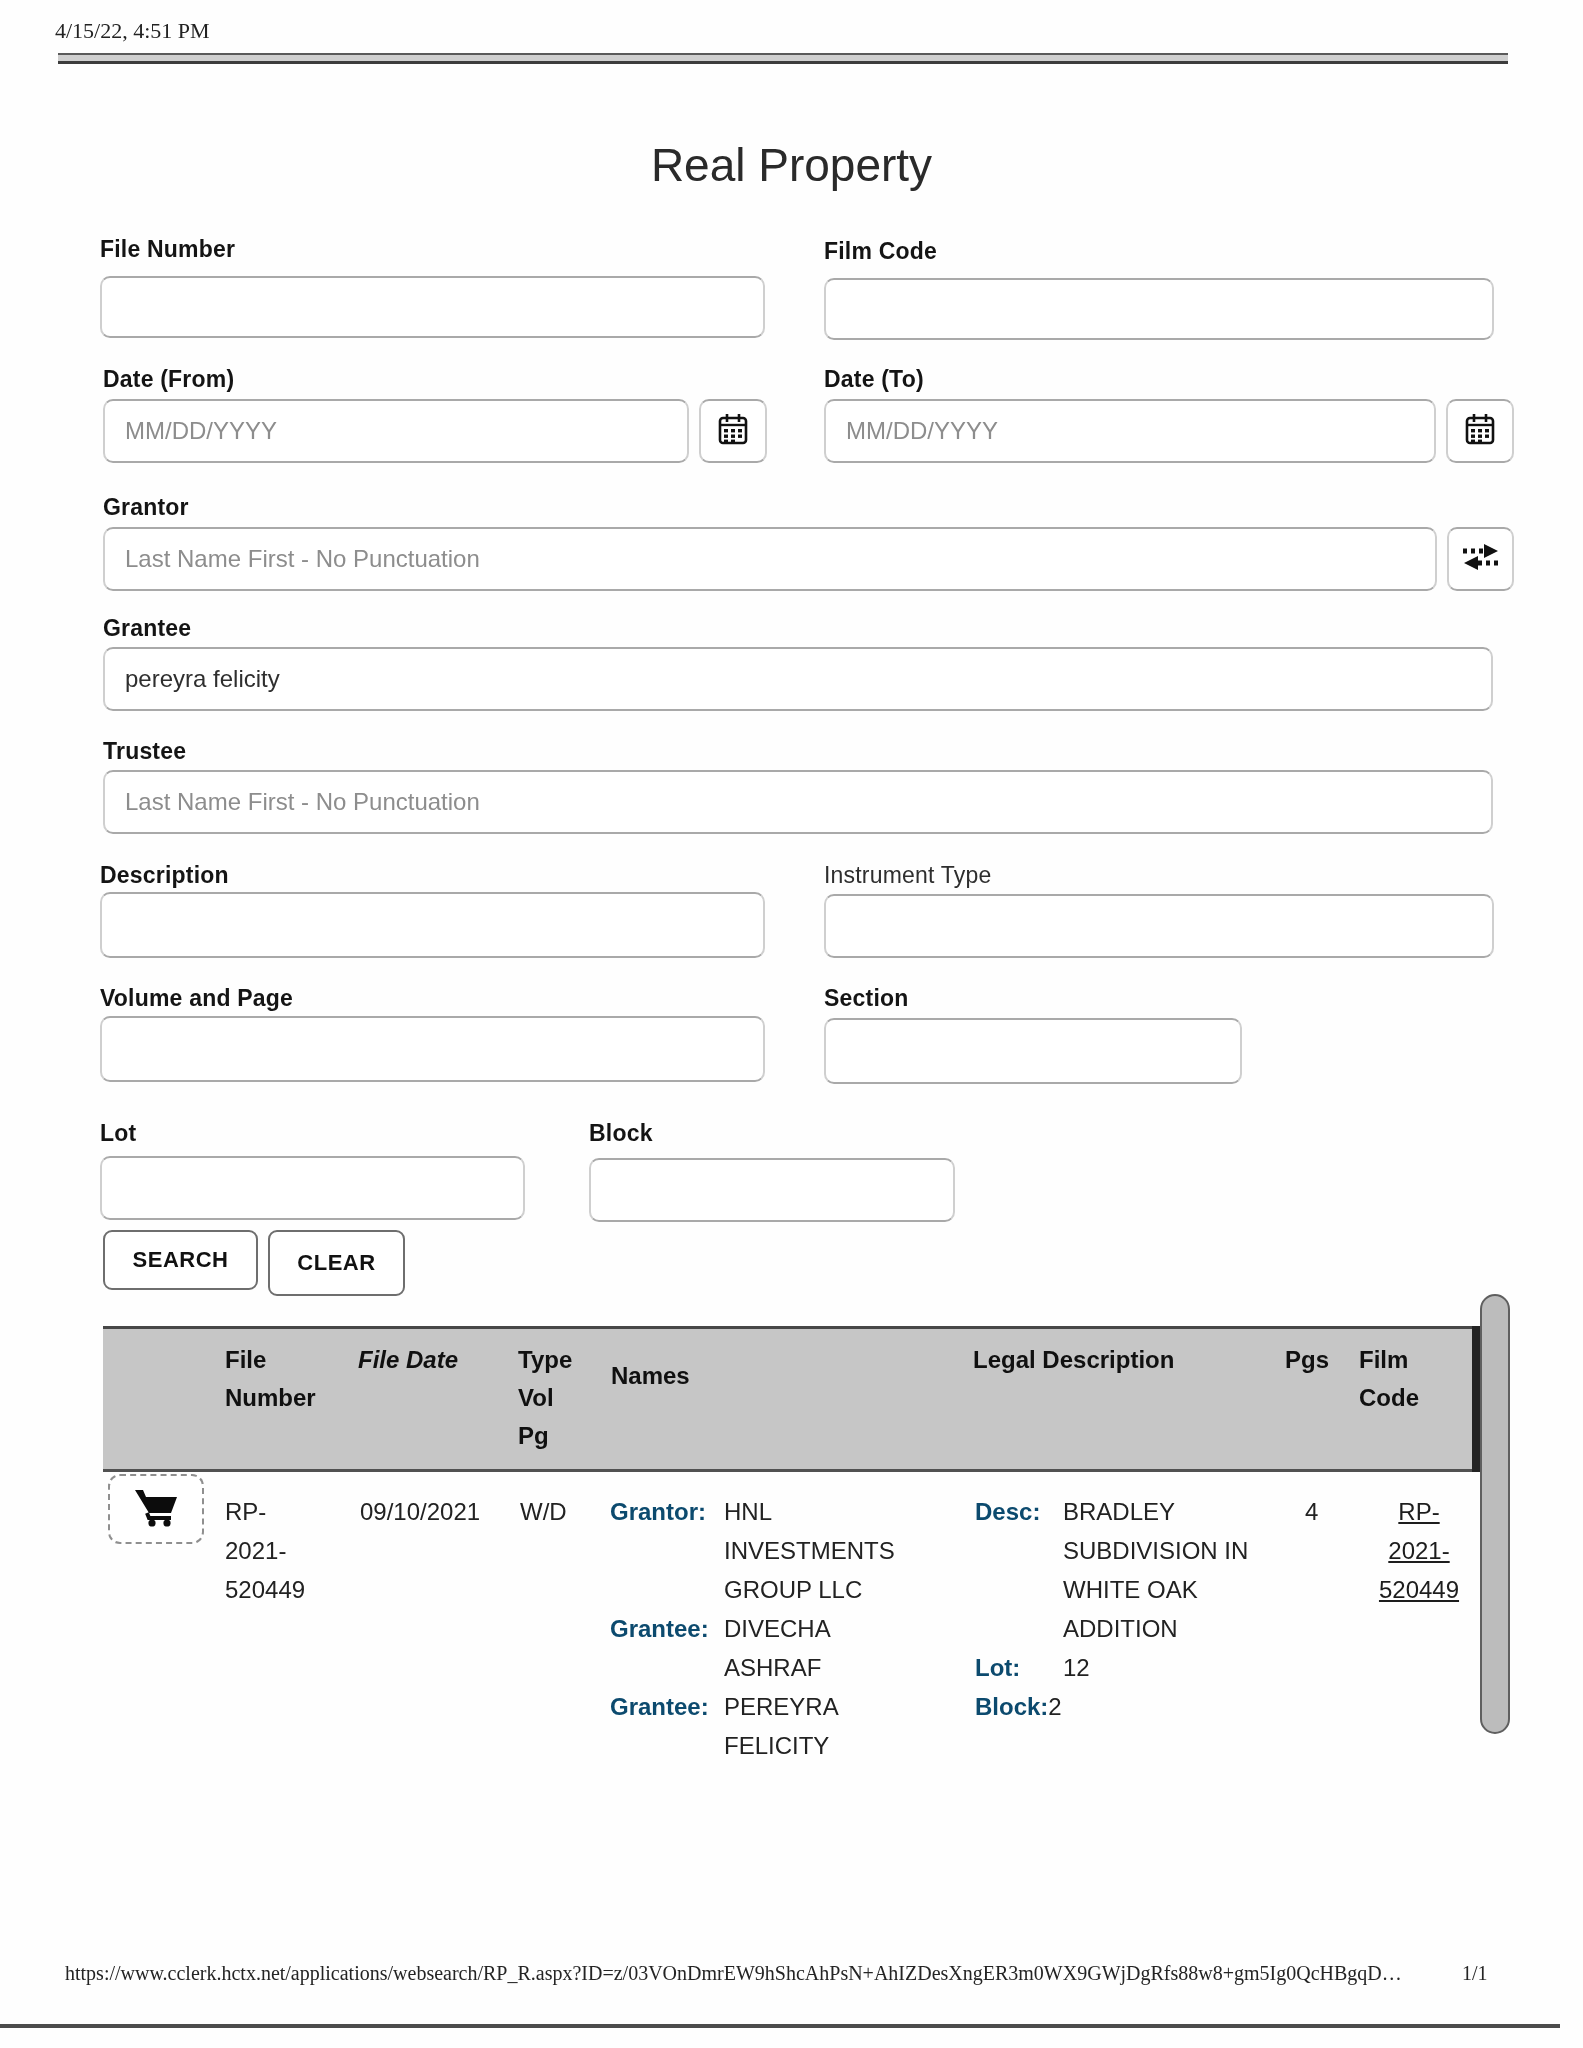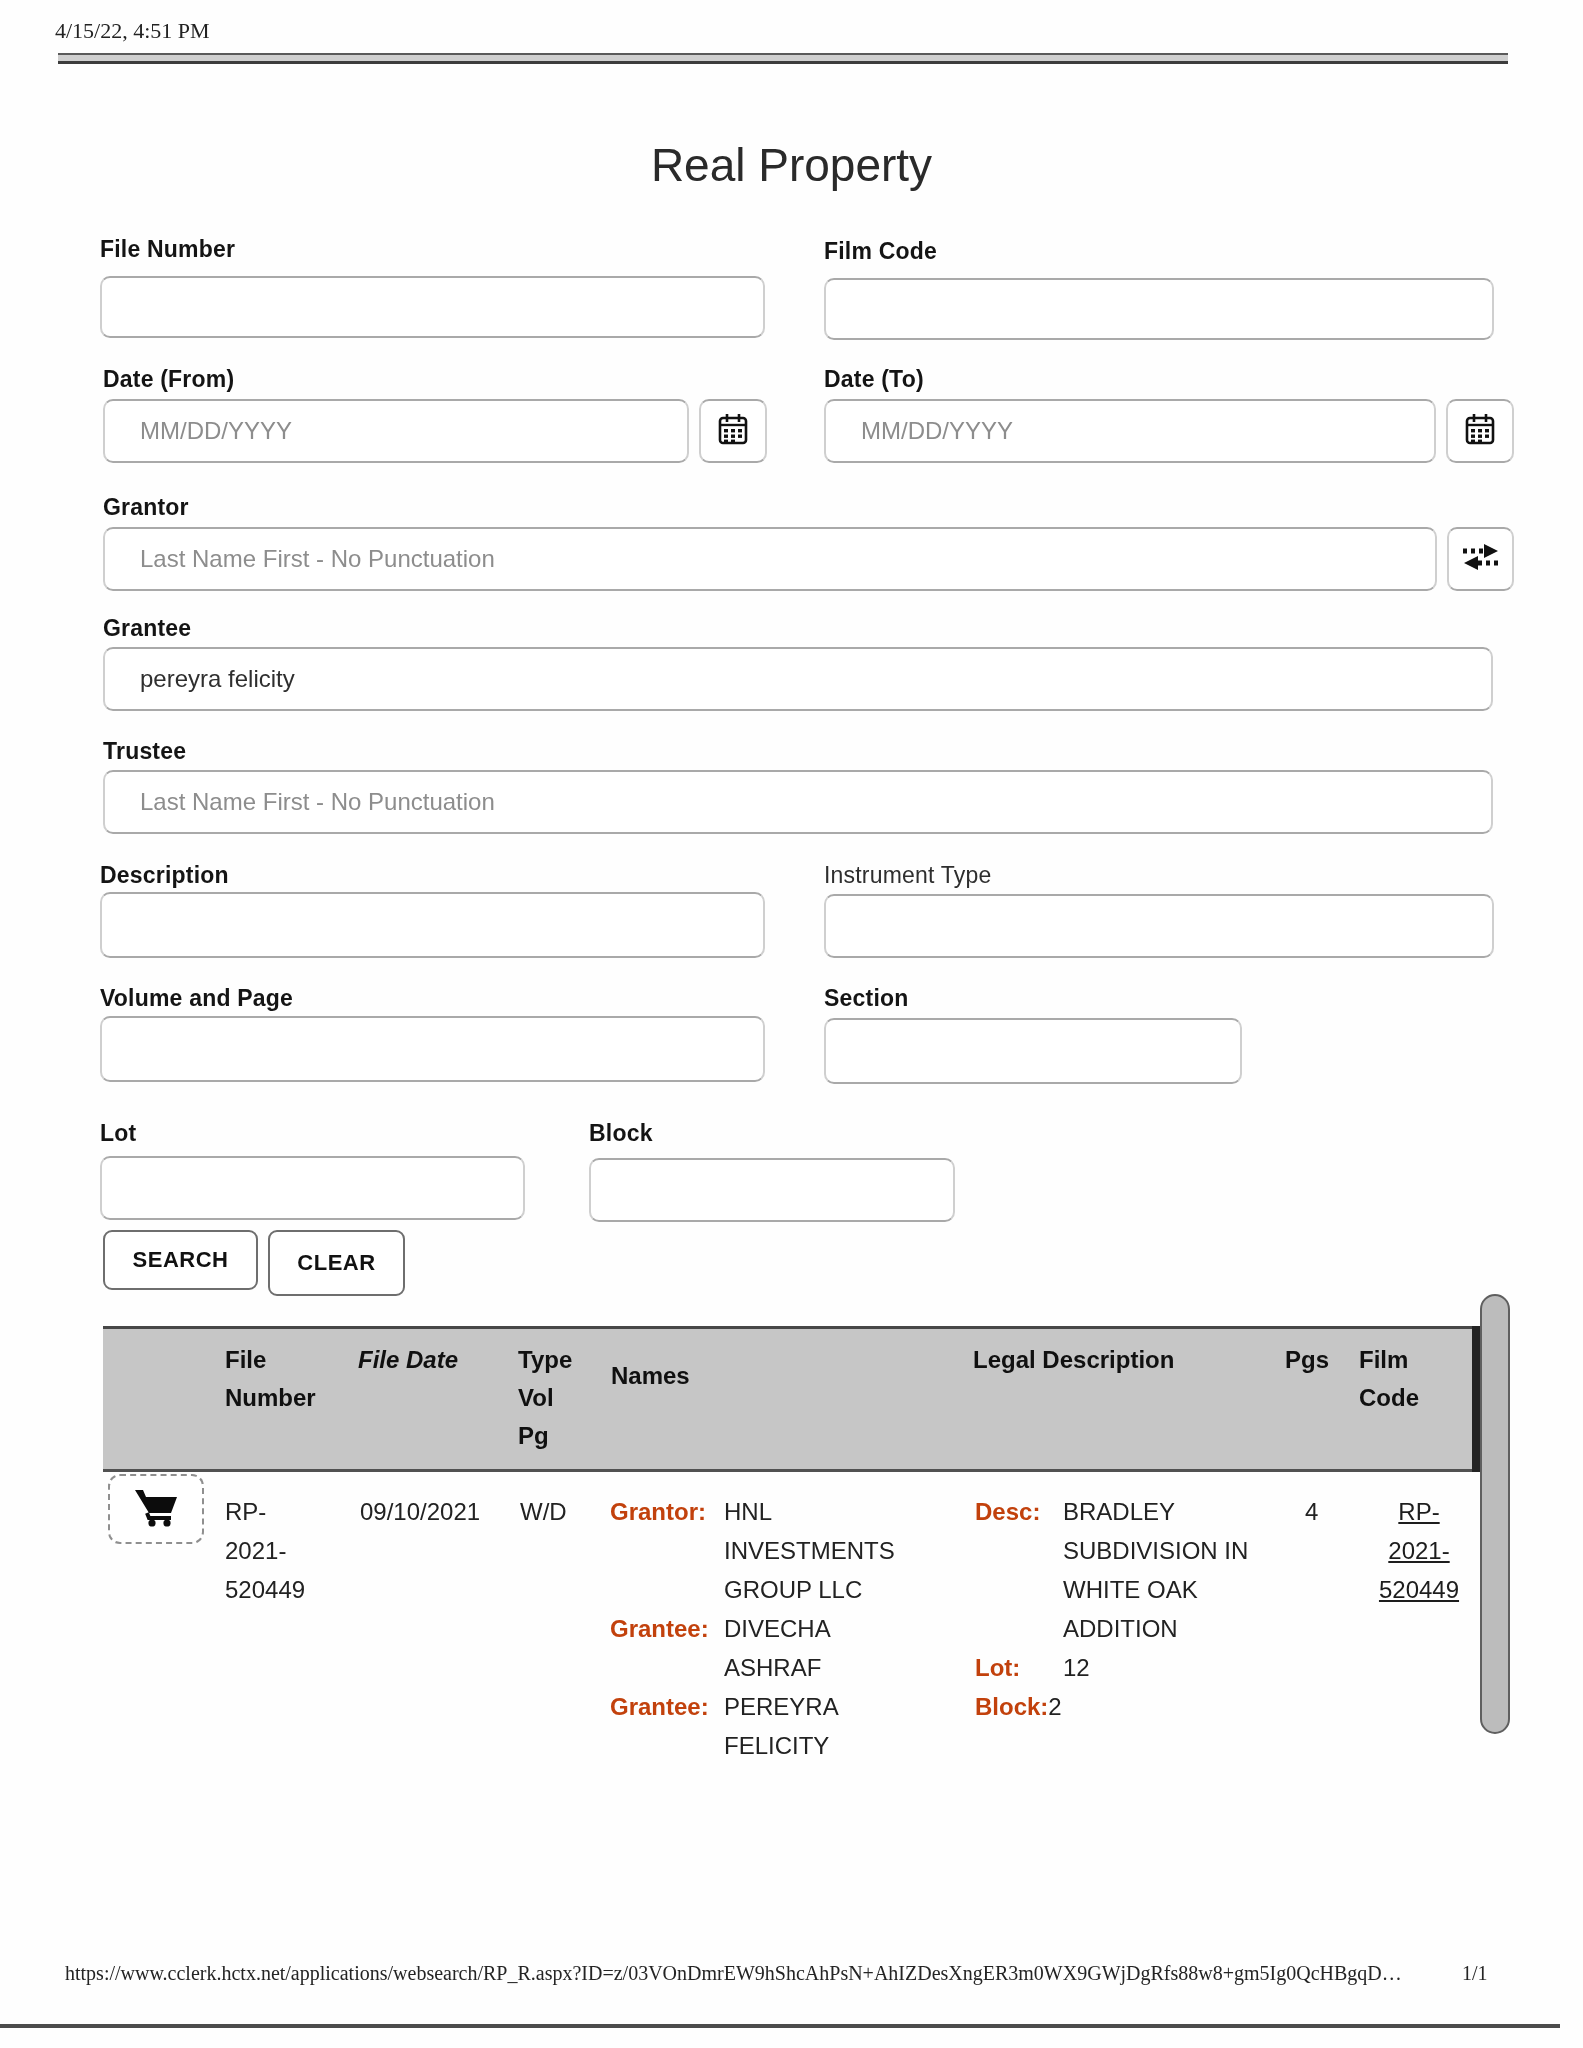--- a/index.html
+++ b/index.html
@@ -24,21 +24,21 @@
   .footer-txt{font-family:"Liberation Serif", serif;font-size:20px;color:#242424;white-space:nowrap;}
   
   .title{font-size:46px;font-weight:400;color:#2a2a2a;text-align:center;width:100%;}
   
   .flabel{font-size:23px;font-weight:700;color:var(--label);letter-spacing:.2px;}
   .flabel.light{font-weight:500;color:#2e2e2e;}
   .input{
     border:2px solid var(--border);
     border-left-color:#cfcfcf;border-right-color:#cfcfcf;
     border-radius:10px;background:#fff;
-    display:flex;align-items:center;padding:0 35px;
+    display:flex;align-items:center;padding:0 20px;
     font-size:24px;
   }
   .ph{color:var(--ph);}
   .val{color:#2f2f2f;}
   .icon-btn{
     border:2px solid var(--border);
     border-left-color:#cfcfcf;border-right-color:#cfcfcf;
     border-radius:10px;background:#fff;
     display:flex;align-items:center;justify-content:center;
   }
@@ -49,21 +49,21 @@
     font-family:"Liberation Sans", sans-serif;letter-spacing:.5px;
   }
   
   .thead{
     background:var(--header-gray);
     border-top:3px solid #474747;border-bottom:3px solid #515151;
   }
   .thead-edge{background:#232323;}
   .th{font-size:24px;font-weight:700;color:#101010;line-height:38px;}
   .cell{font-size:24px;line-height:39px;color:#222;}
-  .rowlabel{font-weight:700;color:#c2410c;}
+  .rowlabel{font-weight:700;color:#0c4a6e;}
   .pair{display:flex;align-items:flex-start;}
   .pair .rowlabel{flex:0 0 auto;}
   .pair.w .rowlabel{min-width:88px;}
   .namepair .rowlabel{min-width:114px;}
   .link{text-decoration:underline;color:#1d1d1d;text-align:center;display:block;}
   .cart-btn{
     width:96px;height:70px;border:2px dashed #8f8f8f;border-radius:12px;
     background:#fff;display:flex;align-items:center;justify-content:center;
   }
   .scrollbar{

